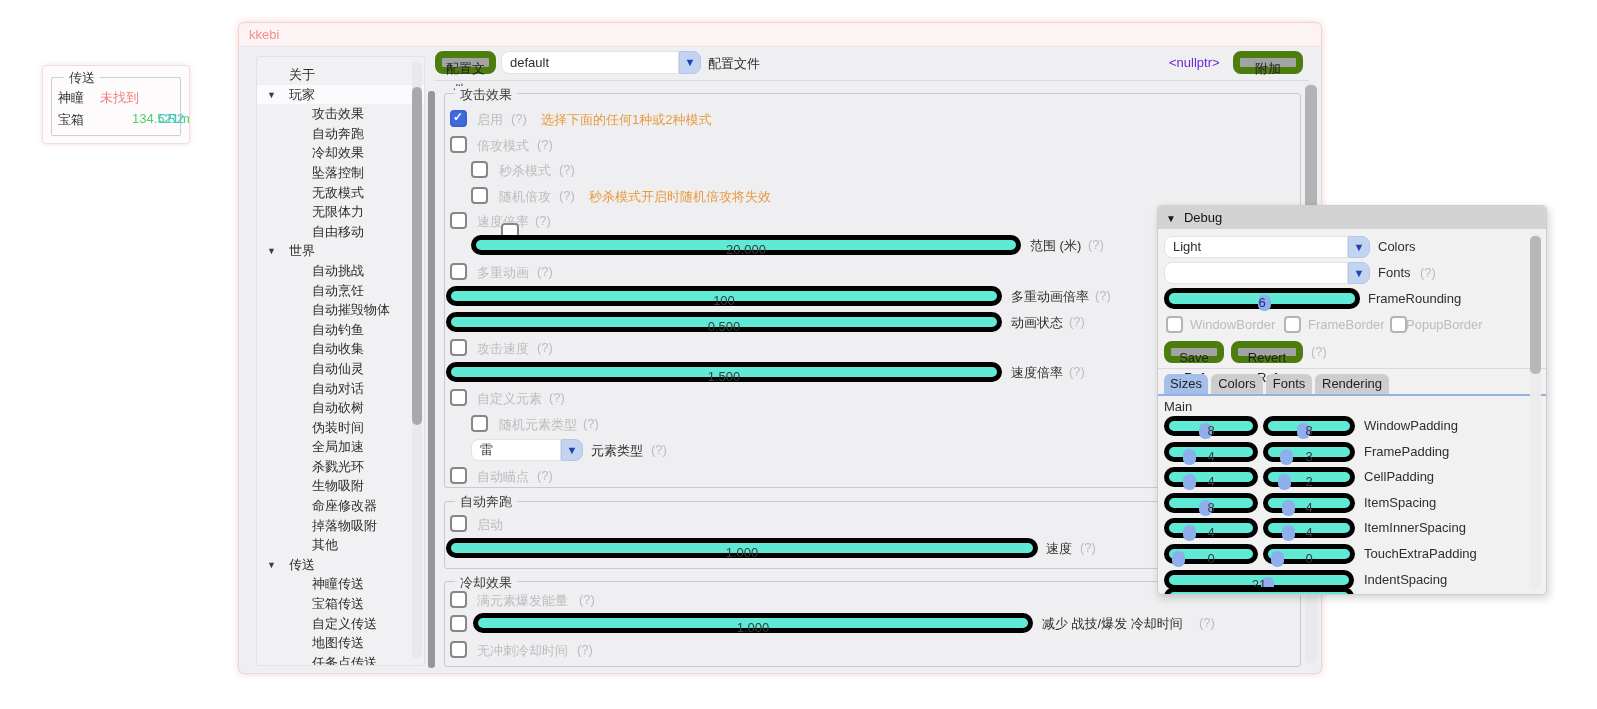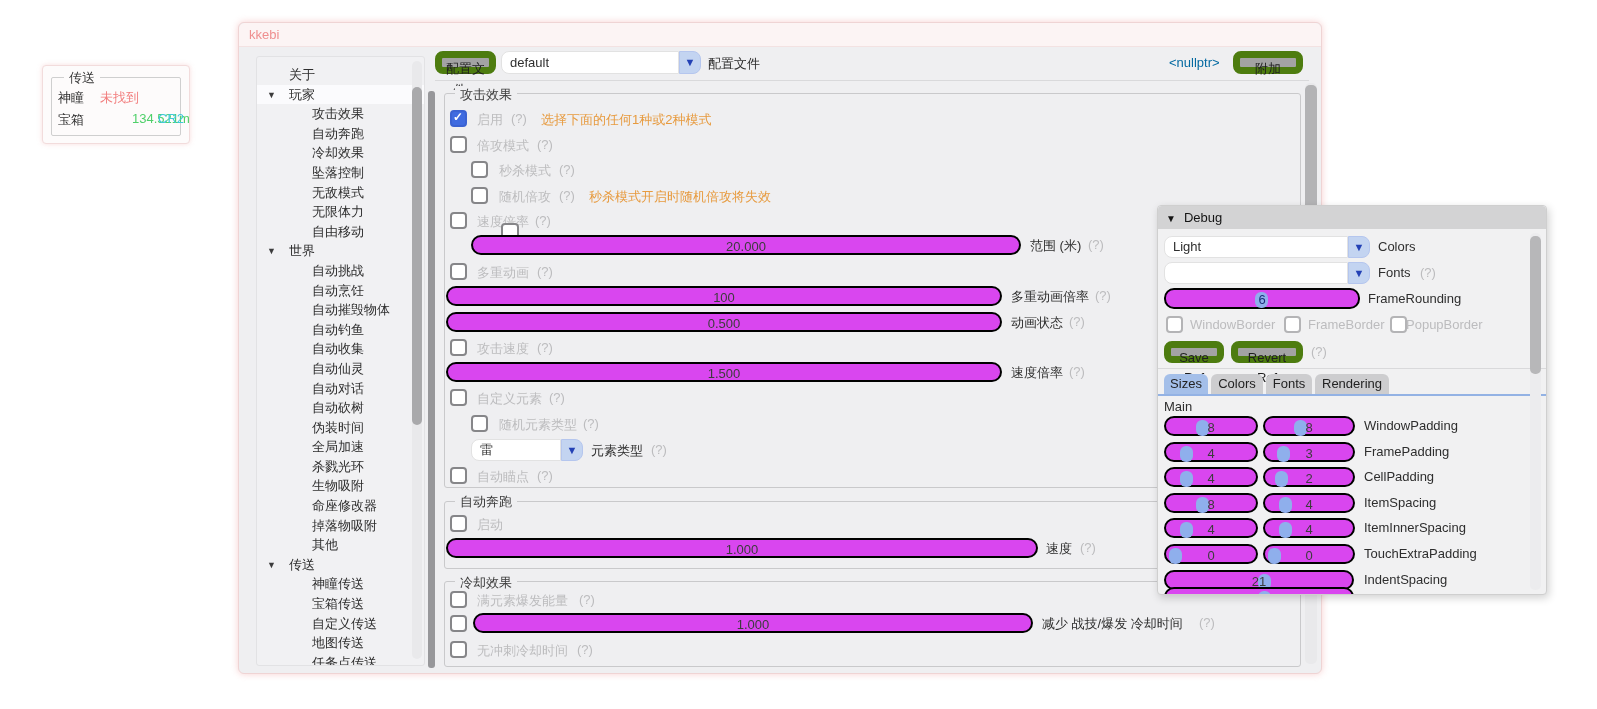--- a/index.html
+++ b/index.html
@@ -29,21 +29,21 @@
   .sb-track{position:absolute;background:#e9e9eb;border-radius:5px;}
   .sb-thumb{position:absolute;background:#a9a9ab;border-radius:5px;}
   .splitter{position:absolute;left:189px;top:68px;width:7px;height:577px;background:#97979a;border-radius:3px;}
   
   .btn{position:absolute;background:#a3a3a3;border:7px solid #4d7c0f;border-radius:8px;
        color:#1f1f1f;text-align:center;box-sizing:border-box;}
   .field{position:absolute;background:#ffffff;border:1px solid #e2e2e2;box-sizing:border-box;}
   .combo-f{border-radius:8px 0 0 8px;line-height:21px;padding-left:8px;}
   .combo-a{position:absolute;background:#c3d4f1;border:1px solid #b5c6ee;border-radius:0 8px 8px 0;
            box-sizing:border-box;text-align:center;color:#2341b5;}
-  .slider{position:absolute;background:#d946ef;border:2px solid #000000;border-radius:10px;box-sizing:border-box;}
+  .slider{position:absolute;background:#5eead4;border:5px solid #000000;border-radius:10px;box-sizing:border-box;}
   .slider .val{display:block;text-align:center;color:#3c3c3c;}
   .grab{position:absolute;top:1.5px;width:13px;height:16px;border-radius:6px;background:#8fafec;}
   .cb{position:absolute;width:13px;height:13px;border:2px solid #868689;border-radius:4px;background:#fff;}
   .cb.on{background:#3f6be0;border-color:#3a62d2;}
   .cb.on::after{content:"\2713";position:absolute;left:1px;top:-2px;color:#fff;font-size:12px;font-weight:bold;}
   .lbl{position:absolute;color:#2e2e2e;white-space:nowrap;}
   .dim{color:#bcbcbe;}
   .orange{color:#e79a3e;}
   .q{color:#bcbcbe;}
   .group{position:absolute;border:1px solid #c9c9cb;border-radius:3px;}
@@ -179,21 +179,21 @@
       <div class="sb-track" style="right:2px;top:4px;width:10px;height:598px;"></div>
       <div class="sb-thumb" style="right:2px;top:30px;width:10px;height:338px;"></div>
     </div>
 
     <div class="splitter"></div>
 
     <div class="btn" style="left:196px;top:28px;width:61px;height:23px;line-height:21px;">配置文件...</div>
     <div class="field combo-f" style="left:262px;top:28px;width:178px;height:23px;">default</div>
     <div class="combo-a" style="left:440px;top:28px;width:22px;height:23px;line-height:21px;font-size:11px;">▼</div>
     <span class="lbl" style="left:469px;top:32px;">配置文件</span>
-    <span class="lbl" style="left:930px;top:32px;color:#0369a1;">&lt;nullptr&gt;</span>
+    <span class="lbl" style="left:930px;top:32px;color:#6d28d9;">&lt;nullptr&gt;</span>
     <div class="btn" style="left:994px;top:28px;width:70px;height:23px;line-height:21px;">附加</div>
     <div class="sep" style="left:196px;top:57px;width:874px;"></div>
 
     <div class="group" style="left:205px;top:70px;width:855px;height:393px;"></div>
     <span class="gtitle" style="left:216px;top:63px;">攻击效果</span>
 
     <div class="cb on" style="left:211px;top:87px;"></div>
     <span class="lbl dim" style="left:238px;top:88px;">启用</span>
     <span class="lbl q" style="left:272px;top:88px;">(?)</span>
     <span class="lbl orange" style="left:302px;top:88px;">选择下面的任何1种或2种模式</span>

